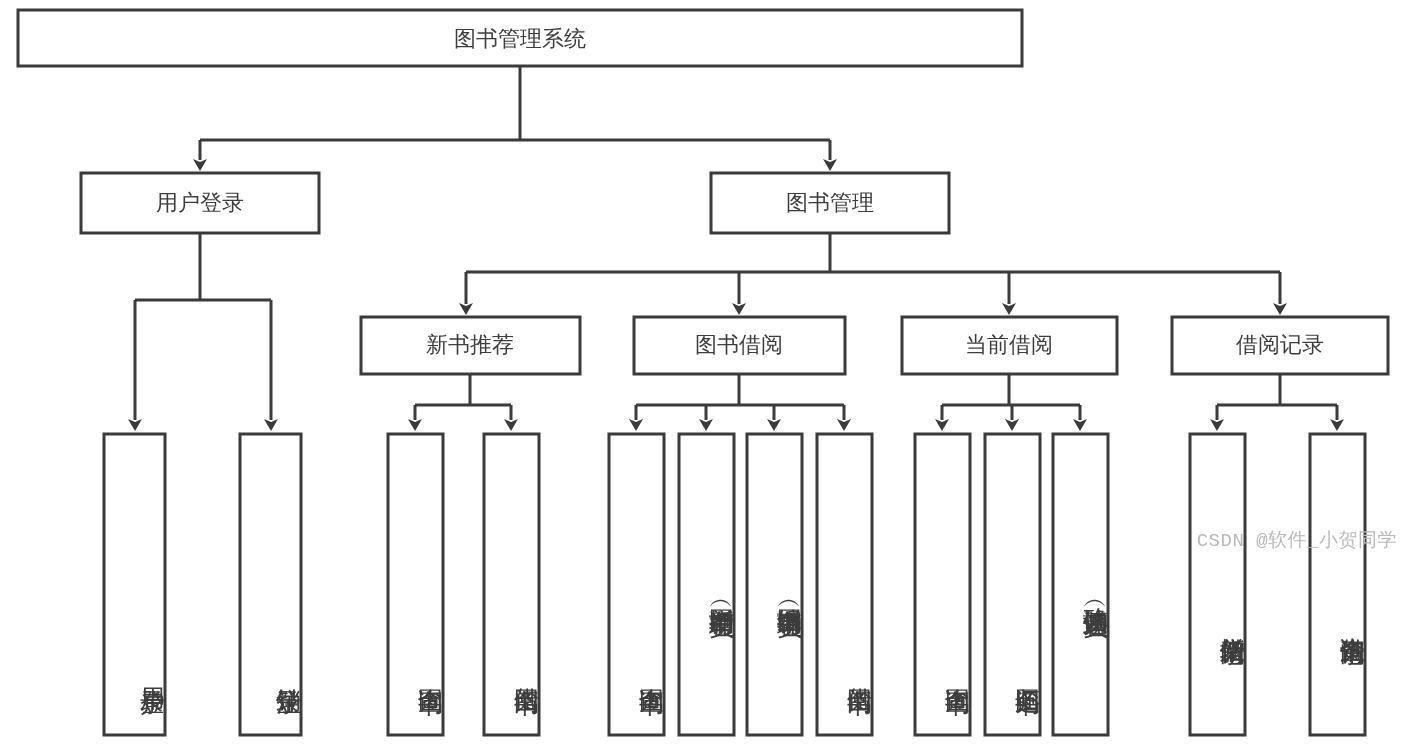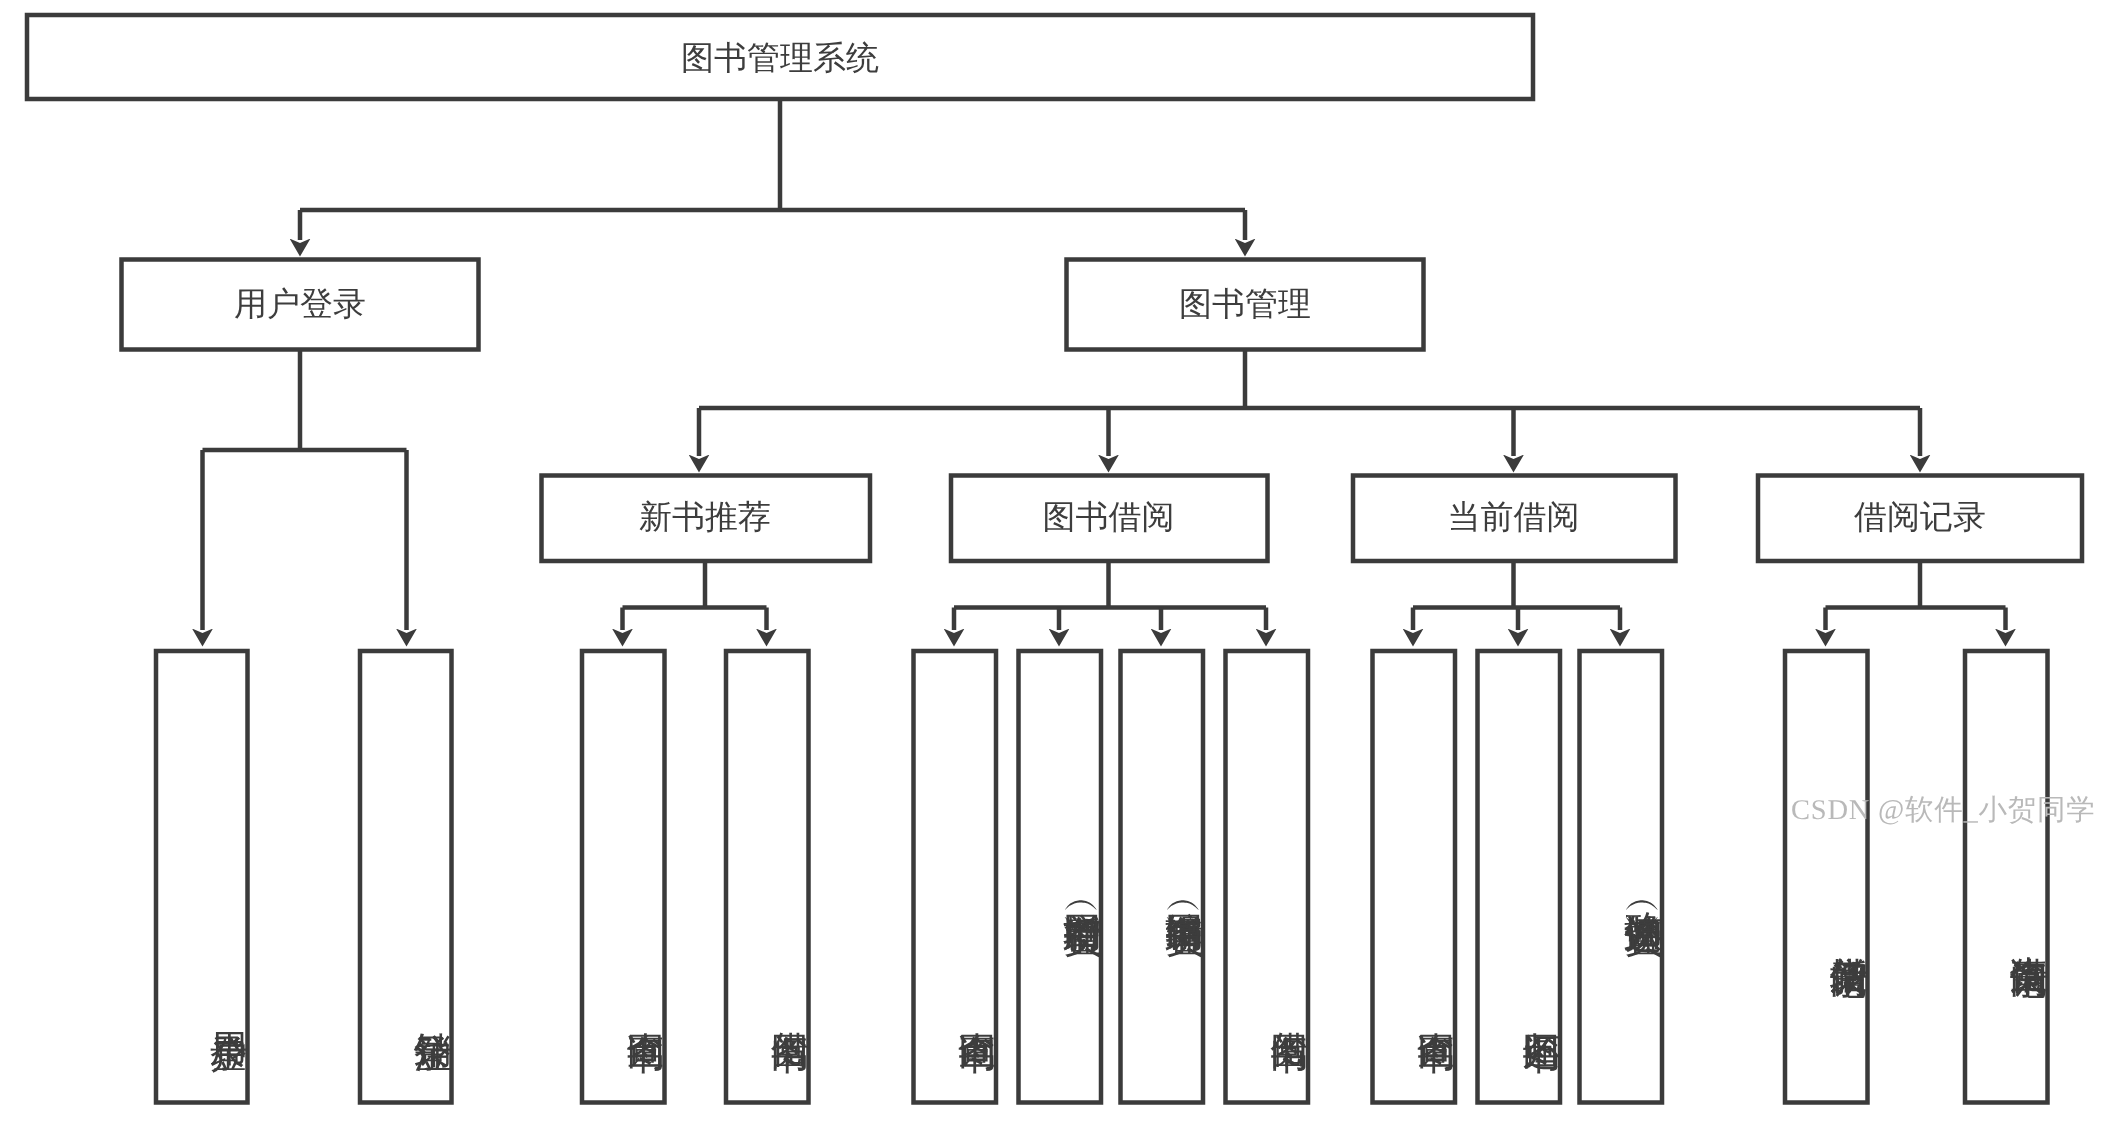--- a/index.html
+++ b/index.html
@@ -62,21 +62,21 @@
     font-family: "DejaVu Sans", "Liberation Sans", sans-serif;
     white-space: nowrap;
     pointer-events: none;
   }
   .watermark {
     position: absolute;
     right: 8px;
     bottom: 4px;
     color: #b9b9b9;
     font-size: 19px;
-    font-family: Liberation Serif, serif;
+    font-family: Liberation Mono, monospace;
     letter-spacing: 0.5px;
   }
 </style>
 </head>
 <body>
 
 <div id="diagram-root">
 
   <svg id="tree-svg" viewBox="0 0 1405 747">
     <defs>

